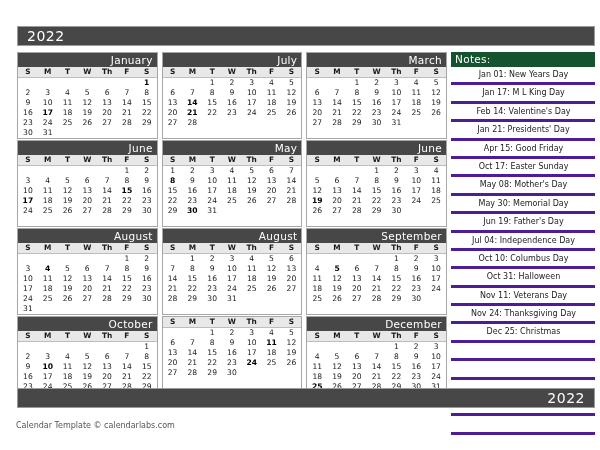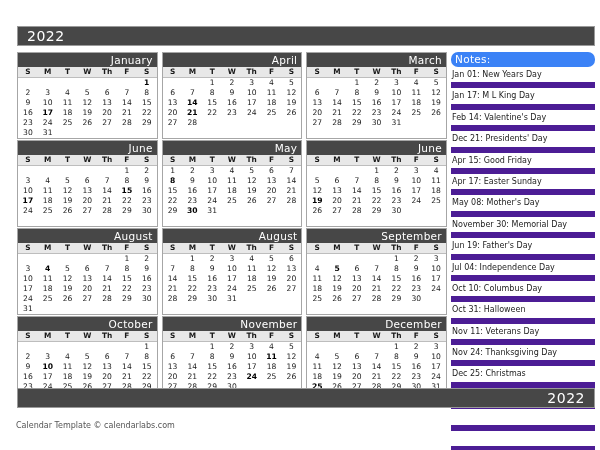--- a/index.html
+++ b/index.html
@@ -111,38 +111,38 @@
   }
 
   
   .notes {
     position: absolute;
     left: 451px;
     top: 52px;
     width: 144px;
   }
   .notes-head {
-    background: #3b82f6;
+    background: #14532d;
     color: #ffffff;
     font-size: 10.5px;
     line-height: 15px;
     height: 15px;
     padding-left: 4px;
     letter-spacing: 0.3px;
-    border-radius: 7px;
   }
   .note-line {
     height: 15.4px;
     line-height: 15px;
-    border-bottom: 6px solid #4c1d95;
+    border-bottom: 3px solid #4c1d95;
     font-size: 8px;
     color: #222222;
     padding-left: 1px;
     white-space: nowrap;
     overflow: hidden;
+    text-align: center;
   }
   .note-line.blank { color: transparent; }
 
   
   .footer {
     position: absolute;
     left: 16px;
     top: 421px;
     width: 600px;
     text-align: left;
@@ -224,21 +224,21 @@
               <td class="empty"></td>
               <td class="empty"></td>
               <td class="empty"></td>
               <td class="empty"></td>
               <td class="empty"></td>
             </tr>
           </tbody>
         </table>
       </div>
       <div class="month">
-        <div class="month-head">April</div>
+        <div class="month-head">July</div>
         <table class="cal">
           <thead>
             <tr>
               <th>S</th>
               <th>M</th>
               <th>T</th>
               <th>W</th>
               <th>Th</th>
               <th>F</th>
               <th>S</th>
@@ -809,21 +809,20 @@
               <td class="empty"></td>
               <td class="empty"></td>
               <td class="empty"></td>
               <td class="empty"></td>
               <td class="empty"></td>
             </tr>
           </tbody>
         </table>
       </div>
       <div class="month">
-        <div class="month-head">November</div>
         <table class="cal">
           <thead>
             <tr>
               <th>S</th>
               <th>M</th>
               <th>T</th>
               <th>W</th>
               <th>Th</th>
               <th>F</th>
               <th>S</th>
@@ -942,25 +941,25 @@
         </table>
       </div>
     </div>
 
   <div class="notes">
     <div class="notes-head">Notes:</div>
     <div>
         <div class="note-line">Jan 01: New Years Day</div>
         <div class="note-line">Jan 17: M L King Day</div>
         <div class="note-line">Feb 14: Valentine's Day</div>
-        <div class="note-line">Dec 21: Presidents' Day</div>
+        <div class="note-line">Jan 21: Presidents' Day</div>
         <div class="note-line">Apr 15: Good Friday</div>
-        <div class="note-line">Apr 17: Easter Sunday</div>
+        <div class="note-line">Oct 17: Easter Sunday</div>
         <div class="note-line">May 08: Mother's Day</div>
-        <div class="note-line">November 30: Memorial Day</div>
+        <div class="note-line">May 30: Memorial Day</div>
         <div class="note-line">Jun 19: Father's Day</div>
         <div class="note-line">Jul 04: Independence Day</div>
         <div class="note-line">Oct 10: Columbus Day</div>
         <div class="note-line">Oct 31: Halloween</div>
         <div class="note-line">Nov 11: Veterans Day</div>
         <div class="note-line">Nov 24: Thanksgiving Day</div>
         <div class="note-line">Dec 25: Christmas</div>
         <div class="note-line blank"></div>
         <div class="note-line blank"></div>
         <div class="note-line blank"></div>

